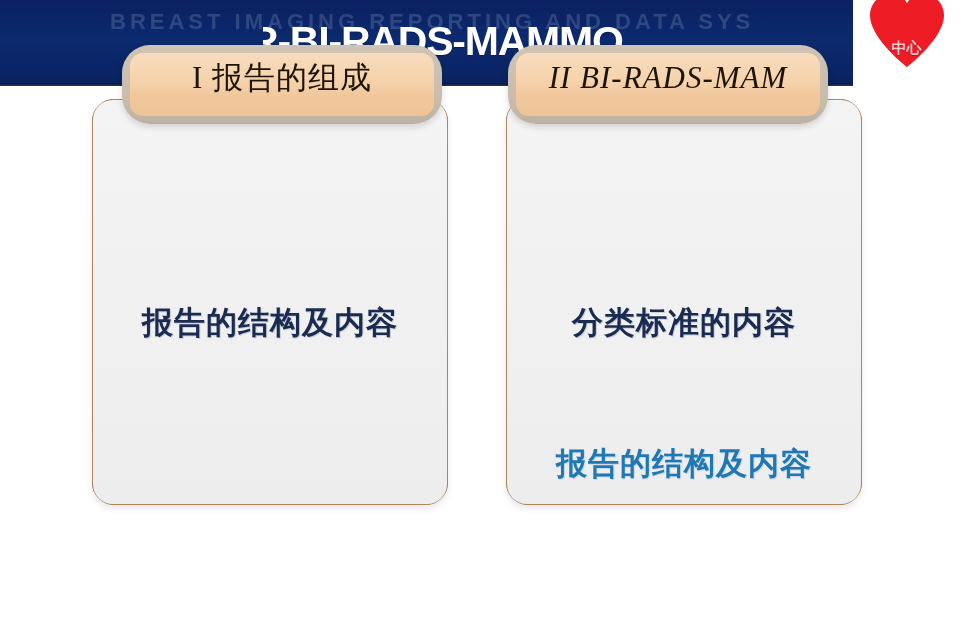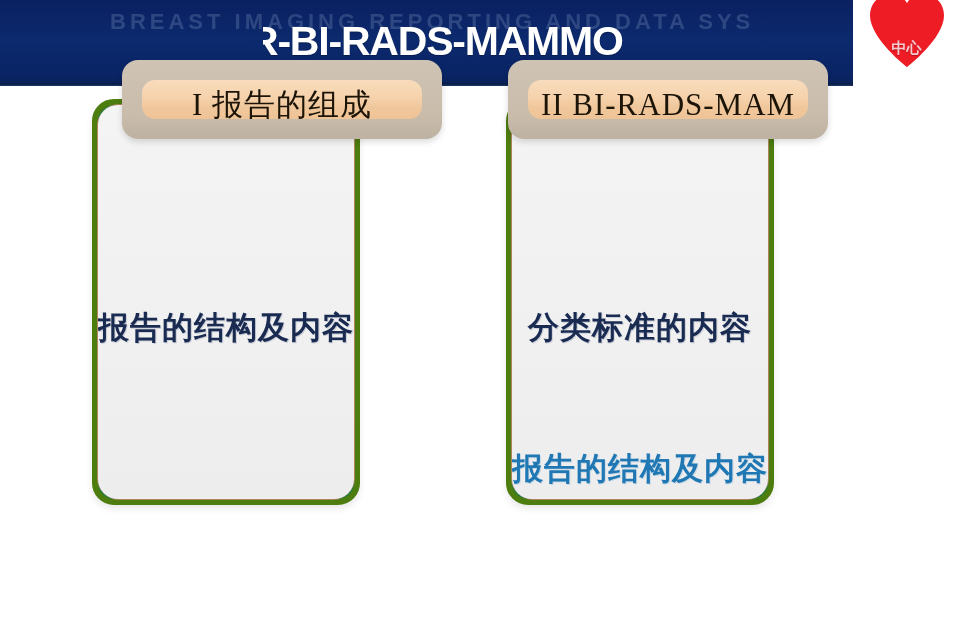--- a/index.html
+++ b/index.html
@@ -110,23 +110,23 @@
     top: 86px;
     width: 960px;
     height: 539px;
     background: #ffffff;
   }
 
   
   .card {
     position: absolute;
     top: 99px;
-    width: 268px;
+    width: 356px;
     height: 406px;
-    border: 6px solid #4d7c0f;
+    border: 1px solid #4d7c0f;
     border-radius: 22px;
     background: #15803d;
     box-shadow: 0 4px 7px rgba(0,0,0,0.09);
     box-sizing: border-box;
   }
   .card:before {
     content: "";
     position: absolute;
     left: -1px;
     top: -1px;
@@ -149,30 +149,29 @@
     background: linear-gradient(180deg, #f4f4f4 0%, #f0f0f0 60%, #ededed 100%);
     overflow: hidden;
   }
 
   
   .badge-outer {
     position: absolute;
     top: 45px;
     width: 320px;
     height: 79px;
-    border-radius: 16px;
+    border-radius: 28px;
     background: linear-gradient(180deg, #cfc3b4 0%, #c9bcab 70%, #bdb1a1 100%);
     box-shadow: 0 3px 6px rgba(0,0,0,0.14);
     box-sizing: border-box;
-    padding: 20px;
-    overflow: hidden;
-    margin-top: 15px;
+    padding: 8px;
+    overflow: hidden;
   }
   #badge-left  { left: 122px; }
-  #badge-right { left: 508px; }
+  #badge-right { left: 508px; font-style: italic; }
 
   .badge-face {
     position: relative;
     width: 100%;
     height: 100%;
     border-radius: 13px;
     background: linear-gradient(180deg, #f8dcbc 0%, #f6d3ad 42%, #f0c79c 70%, #eec396 100%);
     overflow: hidden;
   }
   .badge-text {

